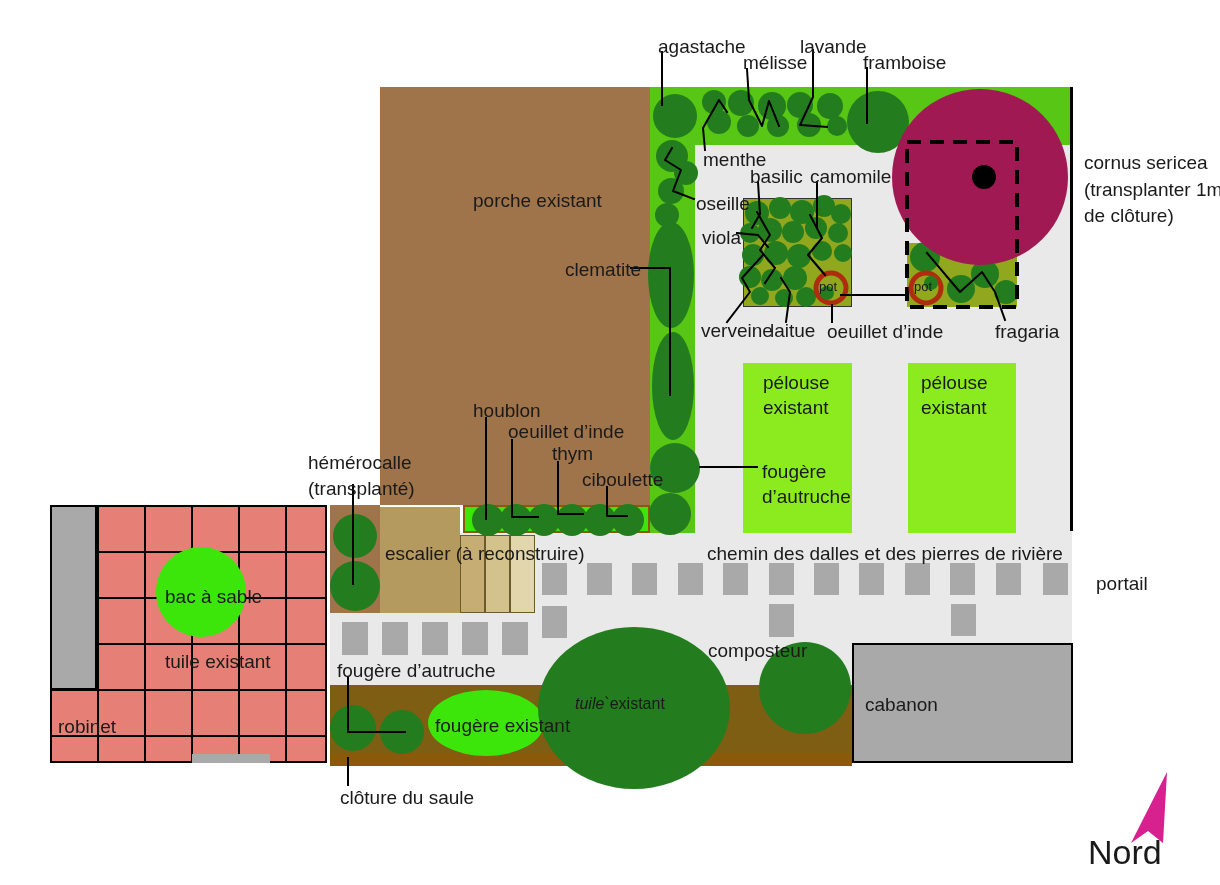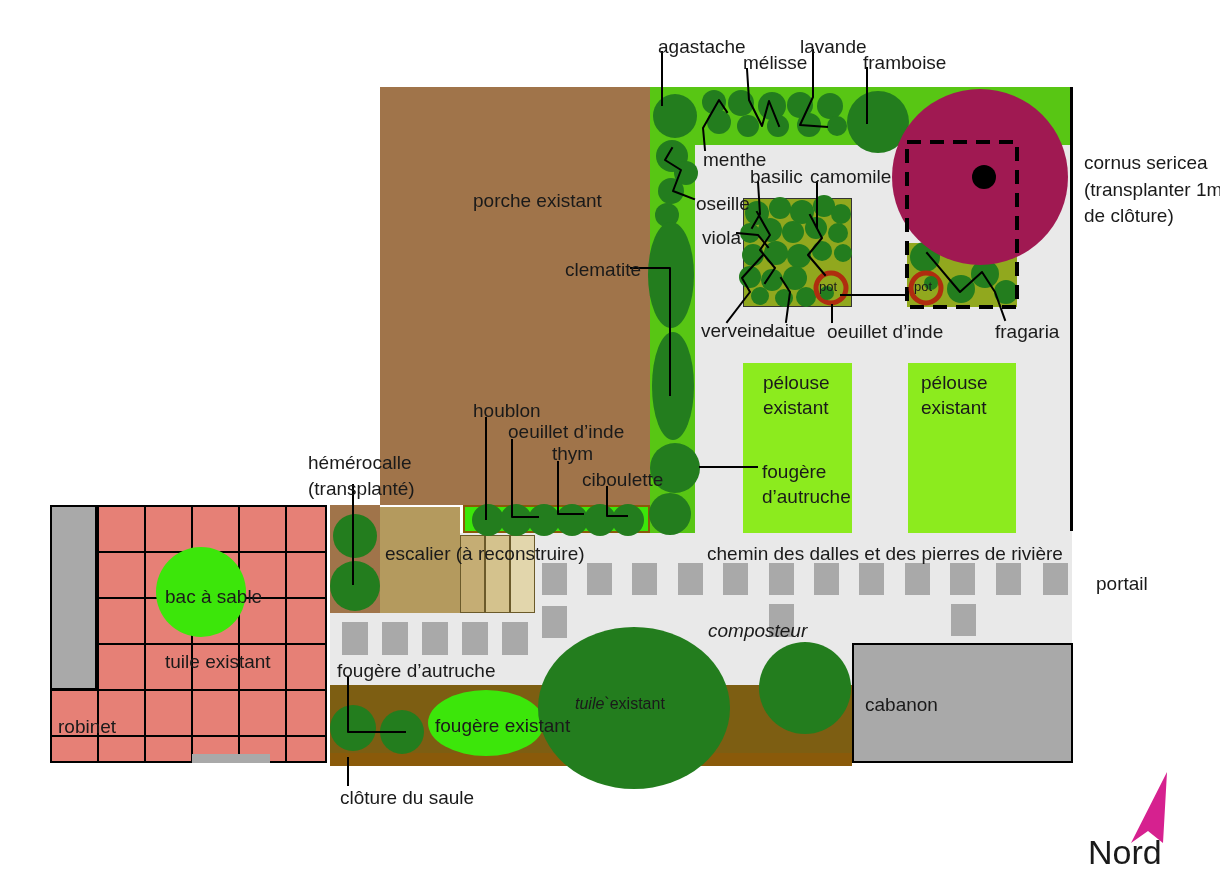--- a/index.html
+++ b/index.html
@@ -251,21 +251,21 @@
   <div class="lbl" style="left:165px;top:586px;text-align:center;">bac à sable</div>
   <div class="lbl" style="left:165px;top:651px;">tuile existant</div>
   <div class="lbl" style="left:58px;top:716px;">robinet</div>
   <div class="lbl" style="left:337px;top:660px;">fougère d’autruche</div>
   <div class="lbl" style="left:435px;top:715px;">fougère existant</div>
 
   <div class="lbl" style="left:575px;top:695px;font-size:16px;">
     <span style="font-style:italic;">tuile</span><span>`existant</span>
   </div>
 
-  <div class="lbl" style="left:708px;top:620px;font-style:italic;">composteur</div>
+  <div class="lbl" style="left:708px;top:640px;">composteur</div>
   <div class="lbl" style="left:865px;top:694px;">cabanon</div>
   <div class="lbl" style="left:340px;top:787px;">clôture du saule</div>
 
   <div class="lbl" style="left:819px;top:280px;font-size:13px;">pot</div>
   <div class="lbl" style="left:914px;top:280px;font-size:13px;">pot</div>
 
   <div class="lbl" style="left:1088px;top:833px;font-size:34px;">Nord</div>
 
 </div>
 

